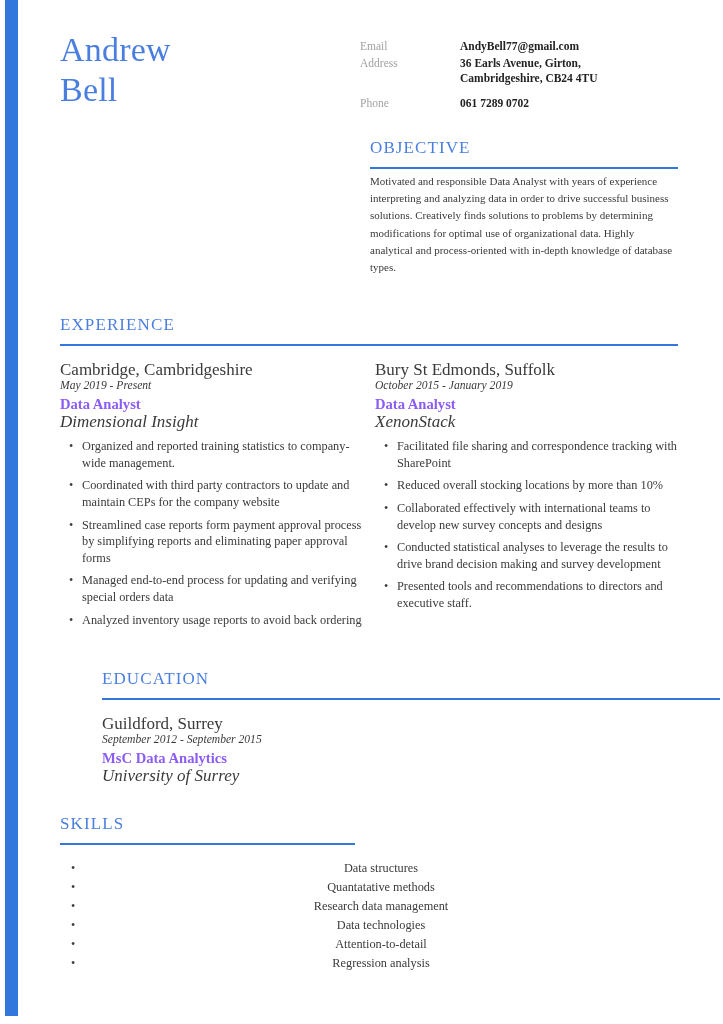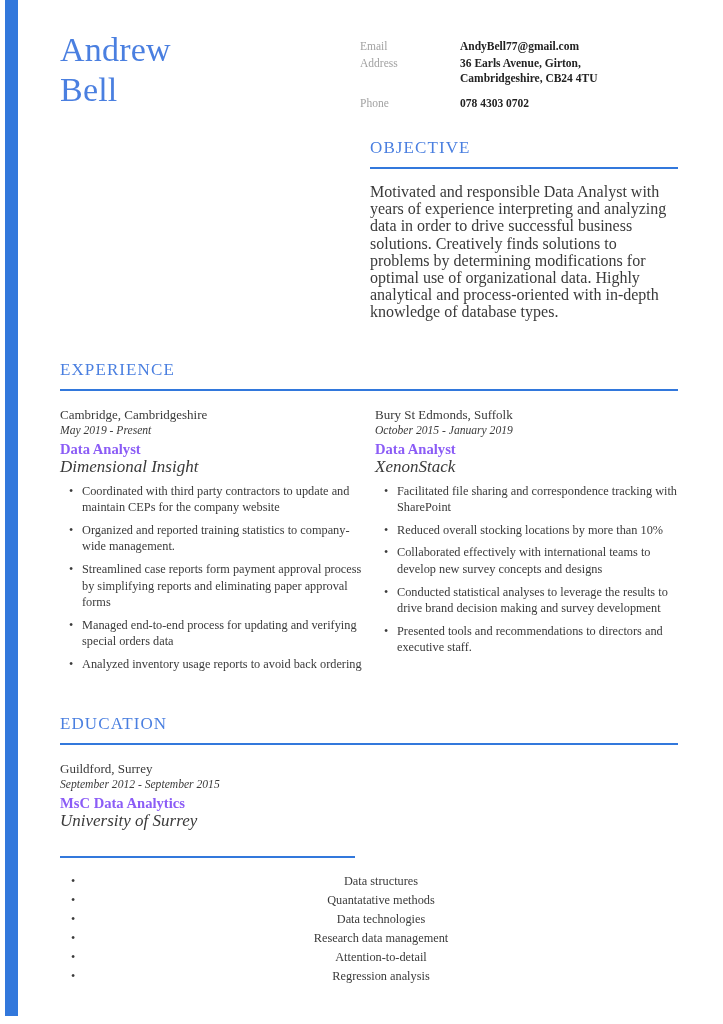--- a/index.html
+++ b/index.html
@@ -96,39 +96,39 @@
   .rule.right  { width: 308px; }
   .rule.half   { width: 295px; }
 
   
   .objective-wrap {
     margin-top: 22px;
     margin-left: 310px;
     width: 308px;
   }
   .objective-text {
-    margin-top: 14px;
-    font-size: 16px;
+    margin-top: 4px;
+    font-size: 11px;
     line-height: 17.2px;
     color: #3a3a3a;
     text-align: left;
   }
 
   
   .exp-wrap { margin-top: 36px; }
   .cols {
     display: flex;
     flex-direction: row;
     gap: 12px;
     margin-top: 16px;
   }
   .col { width: 303px; flex: 0 0 303px; }
 
   .job-loc {
-    font-size: 13px;
+    font-size: 17px;
     line-height: 16px;
     color: #3a3a3a;
   }
   .job-dates {
     font-size: 11.6px;
     line-height: 15px;
     font-style: italic;
     color: #3a3a3a;
   }
   .job-title {
@@ -160,21 +160,21 @@
   ul.bullets li::before {
     content: "\2022";
     position: absolute;
     left: -11px;
     top: 0;
     font-size: 12px;
     color: #3a3a3a;
   }
 
   
-  .edu-wrap { margin-top: 32px; }
+  .edu-wrap { margin-top: 32px; margin-left: 42px; }
   .edu-body { margin-top: 16px; }
 
   
   .skills-wrap { margin-top: 28px; }
   ul.skills {
     margin: 14px 0 0 0;
     padding-left: 22px;
     list-style: none;
   }
   ul.skills li {
@@ -212,21 +212,21 @@
         <div class="contact-row">
           <div class="contact-label">Email</div>
           <div class="contact-value">AndyBell77@gmail.com</div>
         </div>
         <div class="contact-row">
           <div class="contact-label">Address</div>
           <div class="contact-value">36 Earls Avenue, Girton, Cambridgeshire, CB24 4TU</div>
         </div>
         <div class="contact-row spaced">
           <div class="contact-label">Phone</div>
-          <div class="contact-value">078 4303 0702</div>
+          <div class="contact-value">061 7289 0702</div>
         </div>
       </div>
     </div>
 
     <div class="objective-wrap section">
       <div class="section-title">OBJECTIVE</div>
       <div class="rule right"></div>
       <div class="objective-text">Motivated and responsible Data Analyst with years of experience interpreting and analyzing data in order to drive successful business solutions. Creatively finds solutions to problems by determining modifications for optimal use of organizational data. Highly analytical and process-oriented with in-depth knowledge of database types.</div>
     </div>
 
@@ -235,22 +235,22 @@
       <div class="rule full"></div>
 
       <div class="cols">
 
         <div class="col">
           <div class="job-loc">Cambridge, Cambridgeshire</div>
           <div class="job-dates">May 2019 - Present</div>
           <div class="job-title">Data Analyst</div>
           <div class="job-company">Dimensional Insight</div>
           <ul class="bullets">
+            <li>Organized and reported training statistics to company-wide management.</li>
             <li>Coordinated with third party contractors to update and maintain CEPs for the company website</li>
-            <li>Organized and reported training statistics to company-wide management.</li>
             <li>Streamlined case reports form payment approval process by simplifying reports and eliminating paper approval forms</li>
             <li>Managed end-to-end process for updating and verifying special orders data</li>
             <li>Analyzed inventory usage reports to avoid back ordering</li>
           </ul>
         </div>
 
         <div class="col">
           <div class="job-loc">Bury St Edmonds, Suffolk</div>
           <div class="job-dates">October 2015 - January 2019</div>
           <div class="job-title">Data Analyst</div>
@@ -272,25 +272,26 @@
       <div class="rule full"></div>
       <div class="edu-body">
         <div class="job-loc">Guildford, Surrey</div>
         <div class="job-dates">September 2012 - September 2015</div>
         <div class="job-title">MsC Data Analytics</div>
         <div class="job-company">University of Surrey</div>
       </div>
     </div>
 
     <div class="skills-wrap section">
+      <div class="section-title">SKILLS</div>
       <div class="rule half"></div>
       <ul class="skills">
         <li>Data structures</li>
         <li>Quantatative methods</li>
+        <li>Research data management</li>
         <li>Data technologies</li>
-        <li>Research data management</li>
         <li>Attention-to-detail</li>
         <li>Regression analysis</li>
       </ul>
     </div>
 
   </div>
 </div>
 
 </body></html>

